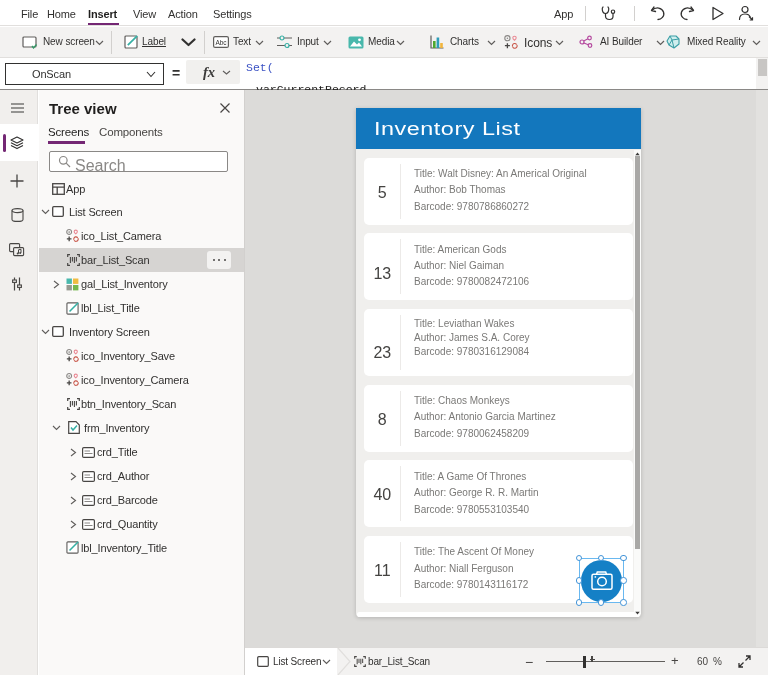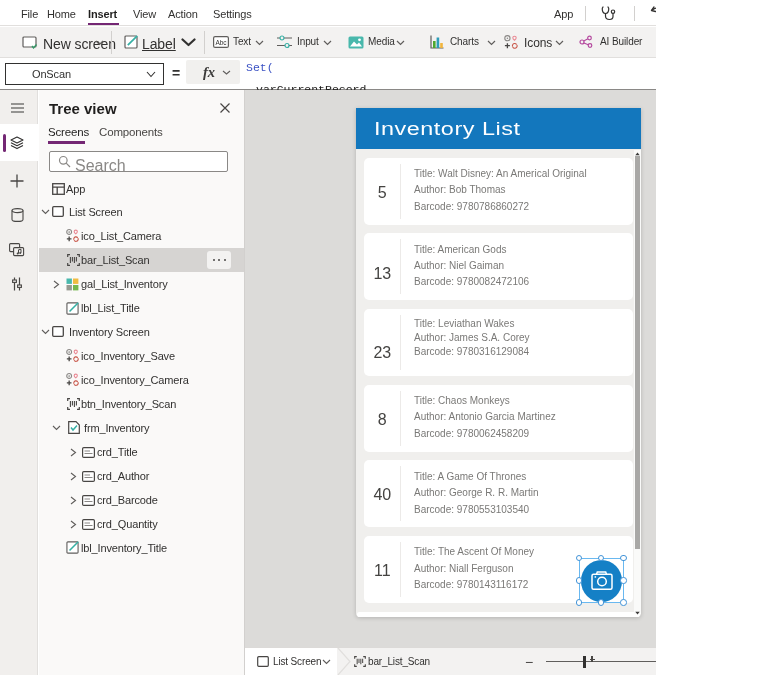--- a/index.html
+++ b/index.html
@@ -1,18 +1,18 @@
 <!DOCTYPE html>
 <html><head>
 <meta charset="utf-8">
 <style>
 * { margin:0; padding:0; box-sizing:border-box; }
 html,body { width:768px; height:675px; overflow:hidden; }
 body { font-family:"Liberation Sans", sans-serif; }
-#root { position:relative; width:656px; height:675px; background:#ffffff; overflow:hidden; }
+#root { position:relative; width:768px; height:675px; background:#ffffff; overflow:hidden; }
 .abs { position:absolute; }
 .t { color:#323130; font-size:11px; white-space:nowrap; letter-spacing:-0.15px; }
 svg { display:block; }
 </style>
 </head>
 <body>
 <div id="root">
 
 <div class="abs" style="left:0;top:0;width:768px;height:26px;background:#fff;border-bottom:1px solid #e1dfdd;"></div>
 <div class="abs t" style="left:21px;top:8px;">File</div>
@@ -51,31 +51,31 @@
   <path d="M1.5 14.5 C1.5 10.5 4 9 7 9 C9.5 9 11.5 10 12.2 12" fill="none" stroke="#323130" stroke-width="1.2" stroke-linecap="round"></path>
   <path d="M11 11.5 L14.5 15 M14.5 12.2 L14.5 15 L11.7 15" fill="none" stroke="#323130" stroke-width="1.2"></path>
 </svg>
 
 <div class="abs" style="left:0;top:27px;width:768px;height:31px;background:#f3f2f1;border-bottom:1px solid #e1dfdd;"></div>
 
 <svg class="abs" style="left:22px;top:36px;" width="15" height="13" viewBox="0 0 15 13">
   <rect x="1" y="1" width="13" height="10" rx="1" fill="#fff" stroke="#605e5c" stroke-width="1.2"></rect>
   <path d="M10 10 L11.5 12 L14.5 8.5" fill="none" stroke="#359b68" stroke-width="1.3"></path>
 </svg>
-<div class="abs t" style="left:43px;top:36px;font-size:14px;letter-spacing:-0.1px;text-align:right;">New screen</div>
+<div class="abs t" style="left:43px;top:36px;font-size:10px;letter-spacing:-0.1px;text-align:right;">New screen</div>
 <svg class="abs" style="left:95px;top:40px;" width="9" height="6" viewBox="0 0 9 6">
       <path d="M1 1 L4.5 4.5 L8 1" fill="none" stroke="#605e5c" stroke-width="1.2"></path>
     </svg>
 <div class="abs" style="left:111px;top:31px;width:1px;height:23px;background:#d2d0ce;"></div>
 
 <svg class="abs" style="left:124px;top:35px;" width="14" height="14" viewBox="0 0 14 14">
   <rect x="1" y="1" width="12" height="12" rx="1" fill="#fff" stroke="#605e5c" stroke-width="1.2"></rect>
   <path d="M3.8 10.2 L13.2 0.8" fill="none" stroke="#37b0a5" stroke-width="1.7"></path>
 </svg>
-<div class="abs t" style="left:142px;top:36px;font-size:14px;letter-spacing:-0.1px;text-decoration:underline;">Label</div>
+<div class="abs t" style="left:142px;top:36px;font-size:10px;letter-spacing:-0.1px;text-decoration:underline;">Label</div>
 <svg class="abs" style="left:181px;top:38px;" width="15" height="9" viewBox="0 0 15 9">
       <path d="M1.5 1.5 L7.5 7 L13.5 1.5" fill="none" stroke="#323130" stroke-width="2.2" stroke-linecap="round" stroke-linejoin="round"></path>
     </svg>
 <div class="abs" style="left:204px;top:31px;width:1px;height:23px;background:#d2d0ce;"></div>
 
 <svg class="abs" style="left:213px;top:36px;" width="16" height="12" viewBox="0 0 16 12">
   <rect x="0.6" y="0.6" width="14.8" height="10.8" rx="1.5" fill="#fff" stroke="#605e5c" stroke-width="1.2"></rect>
   <text x="2.4" y="8.5" font-family="Liberation Sans" font-size="6.5" fill="#323130">Abc</text>
 </svg>
 <div class="abs t" style="left:233px;top:36px;font-size:10px;letter-spacing:-0.1px;">Text</div>

